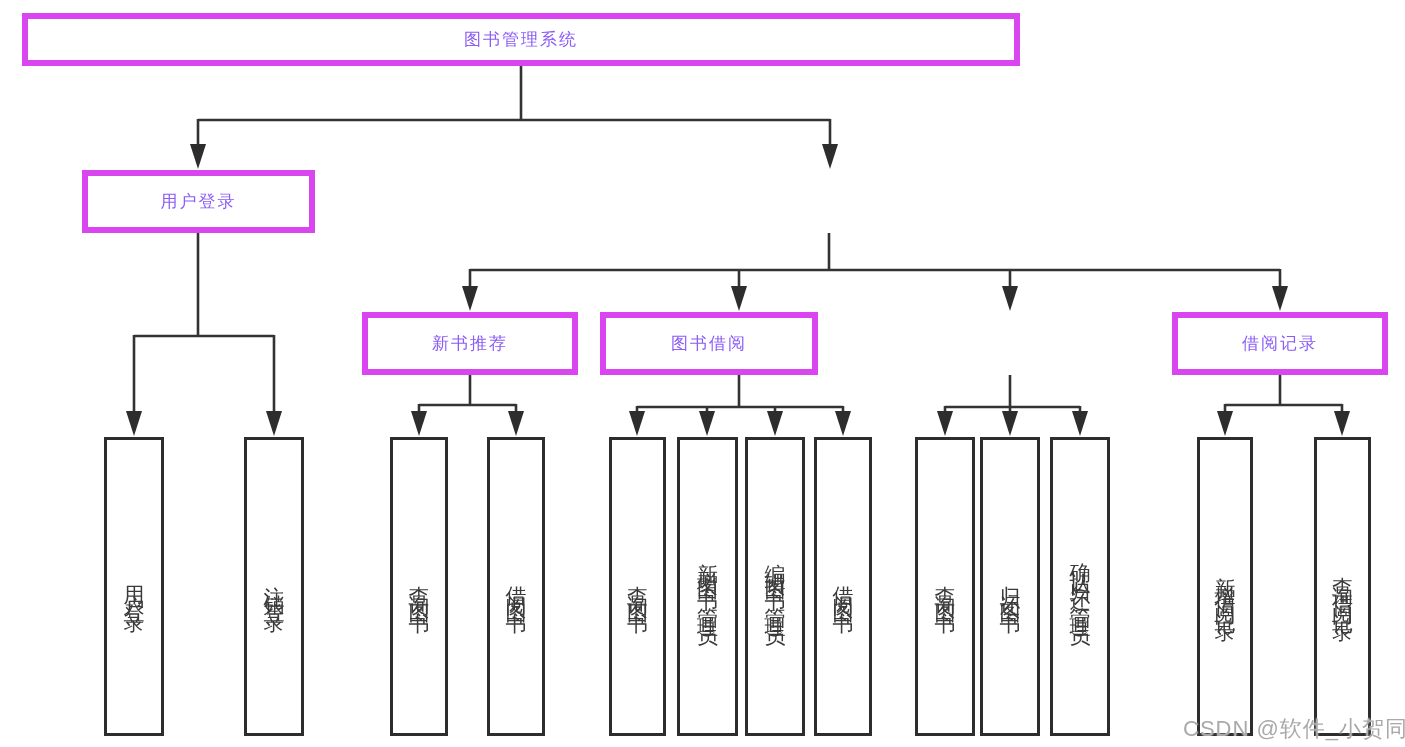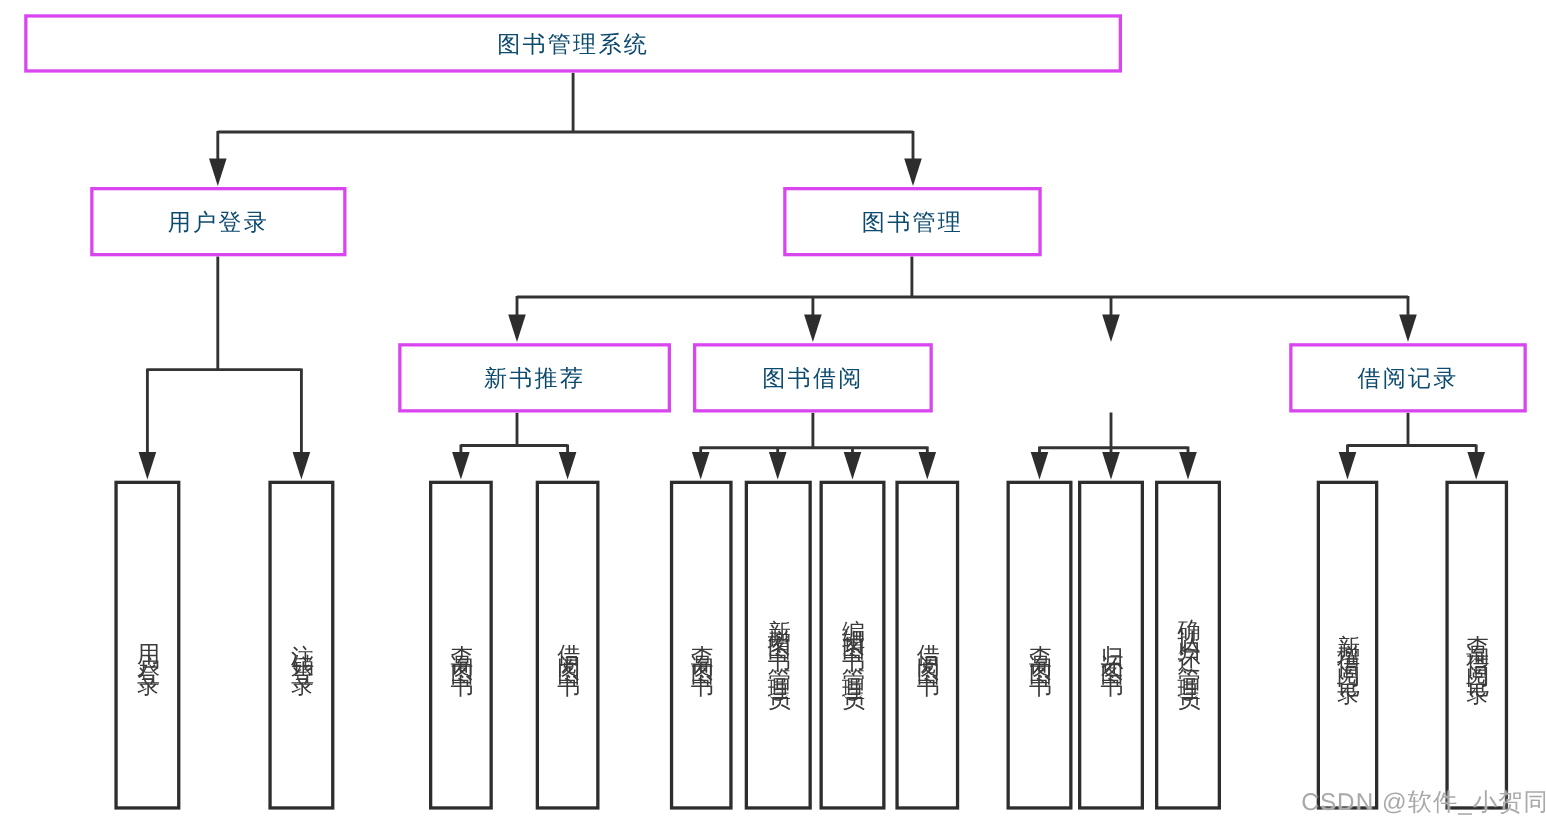--- a/index.html
+++ b/index.html
@@ -11,28 +11,28 @@
   #canvas {
     position: relative;
     width: 1405px;
     height: 747px;
     background: #ffffff;
     overflow: hidden;
   }
   .hbox {
     position: absolute;
     box-sizing: border-box;
-    border: 3px solid #d946ef;
+    border: 6px solid #d946ef;
     background: #ffffff;
     display: flex;
     align-items: center;
     justify-content: center;
-    font-size: 21px;
+    font-size: 17px;
     letter-spacing: 2px;
-    color: #0c4a6e;
+    color: #8b5cf6;
     z-index: 2;
   }
   .vbox {
     position: absolute;
     box-sizing: border-box;
     border: 3px solid #2d2d2d;
     background: #ffffff;
     display: flex;
     align-items: center;
     justify-content: center;
@@ -107,24 +107,23 @@
     <path class="arrow" d="M1072,411 h16 L1080,436 z"></path>
 
     <path class="line" d="M1280,375 V405 M1225,405 H1342 M1225,404 V418 M1342,404 V418"></path>
     <path class="arrow" d="M1217,411 h16 L1225,436 z"></path>
     <path class="arrow" d="M1334,411 h16 L1342,436 z"></path>
   </svg>
 
   <div class="hbox" style="left:22px; top:13px; width:998px; height:53px;">图书管理系统</div>
 
   <div class="hbox" style="left:82px; top:170px; width:233px; height:63px;">用户登录</div>
-  <div class="hbox" style="left:712px; top:170px; width:235px; height:63px;">图书管理</div>
 
-  <div class="hbox" style="left:362px; top:312px; width:248px; height:63px;">新书推荐</div>
-  <div class="hbox" style="left:630px; top:312px; width:218px; height:63px;">图书借阅</div>
+  <div class="hbox" style="left:362px; top:312px; width:216px; height:63px;">新书推荐</div>
+  <div class="hbox" style="left:600px; top:312px; width:218px; height:63px;">图书借阅</div>
   <div class="hbox" style="left:1172px; top:312px; width:216px; height:63px;">借阅记录</div>
 
   <div class="vbox" style="left:104px; top:437px; width:60px; height:299px;">用户登录</div>
   <div class="vbox" style="left:244px; top:437px; width:60px; height:299px;">注销登录</div>
 
   <div class="vbox" style="left:390px; top:437px; width:58px; height:299px;">查询图书</div>
   <div class="vbox" style="left:487px; top:437px; width:58px; height:299px;">借阅图书</div>
 
   <div class="vbox" style="left:609px; top:437px; width:57px; height:299px;">查询图书</div>
   <div class="vbox" style="left:677px; top:437px; width:61px; height:299px;">新增图书（管理员）</div>

